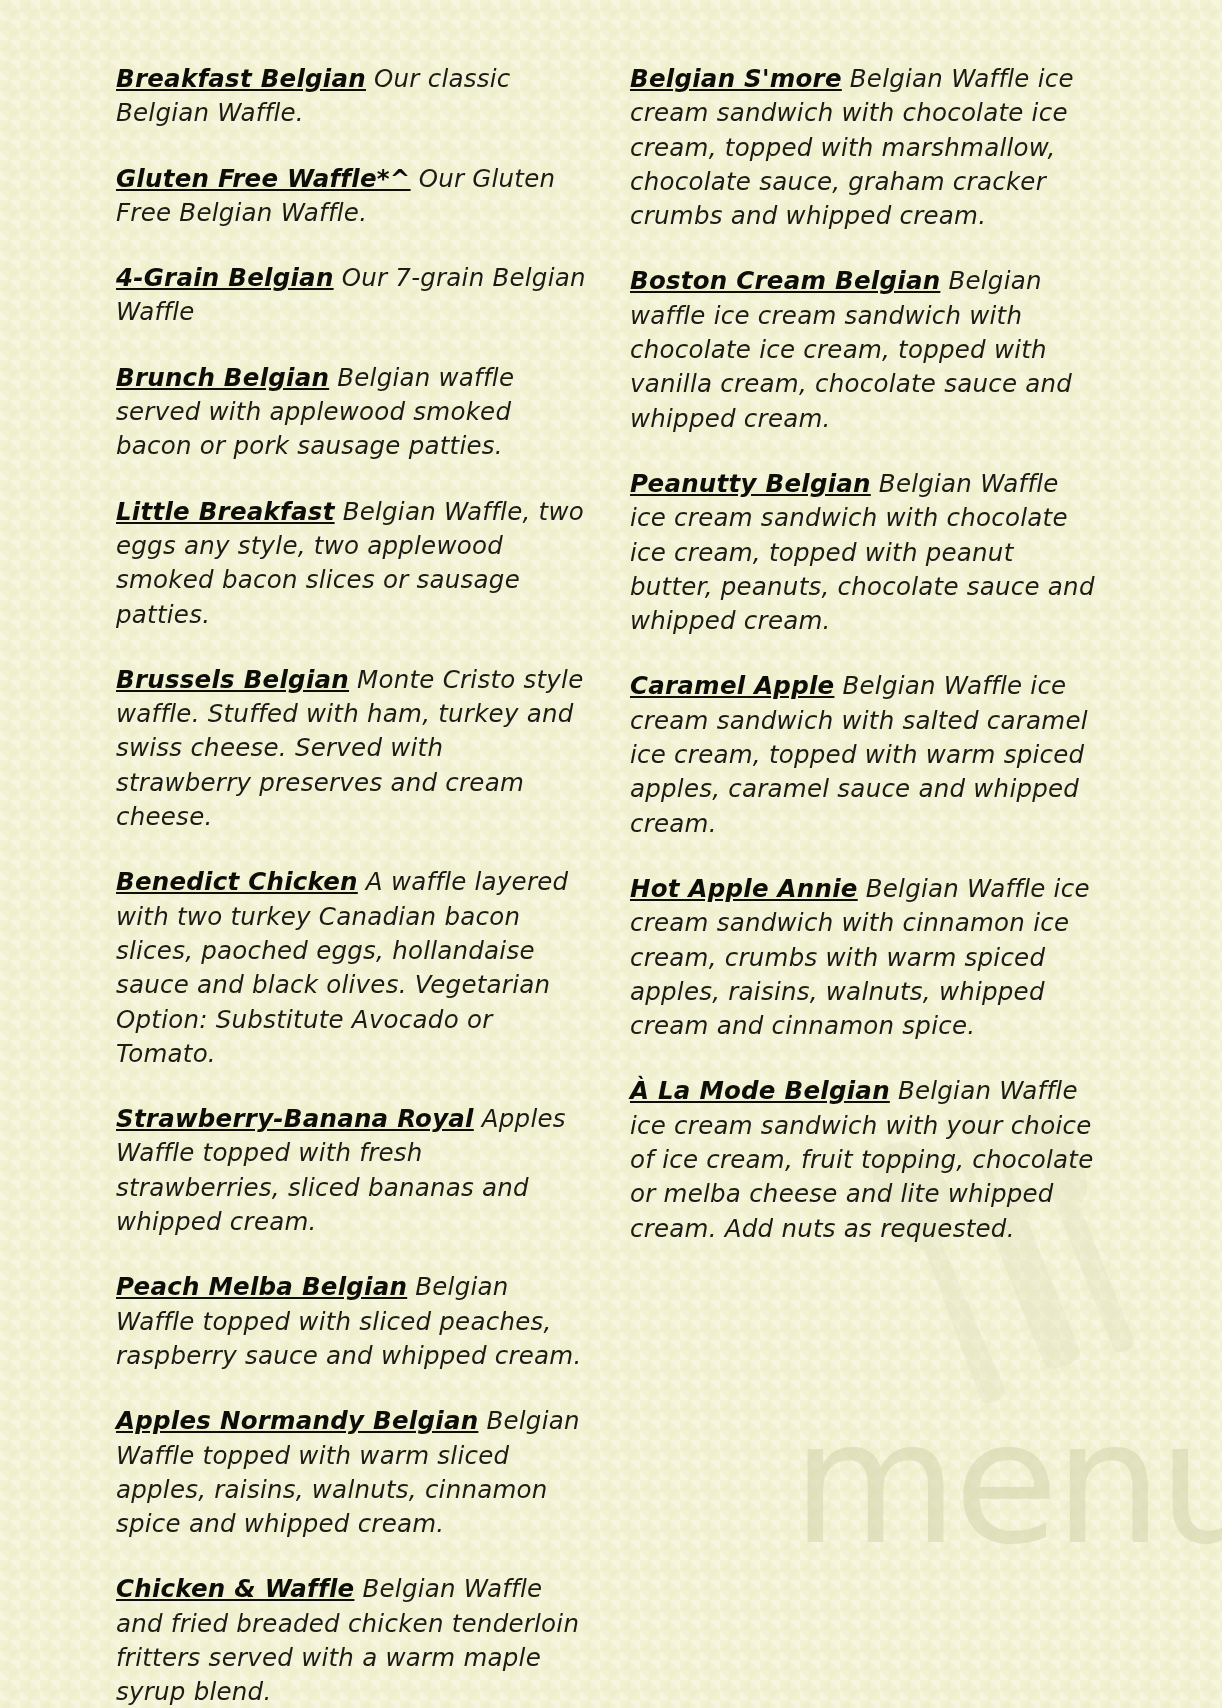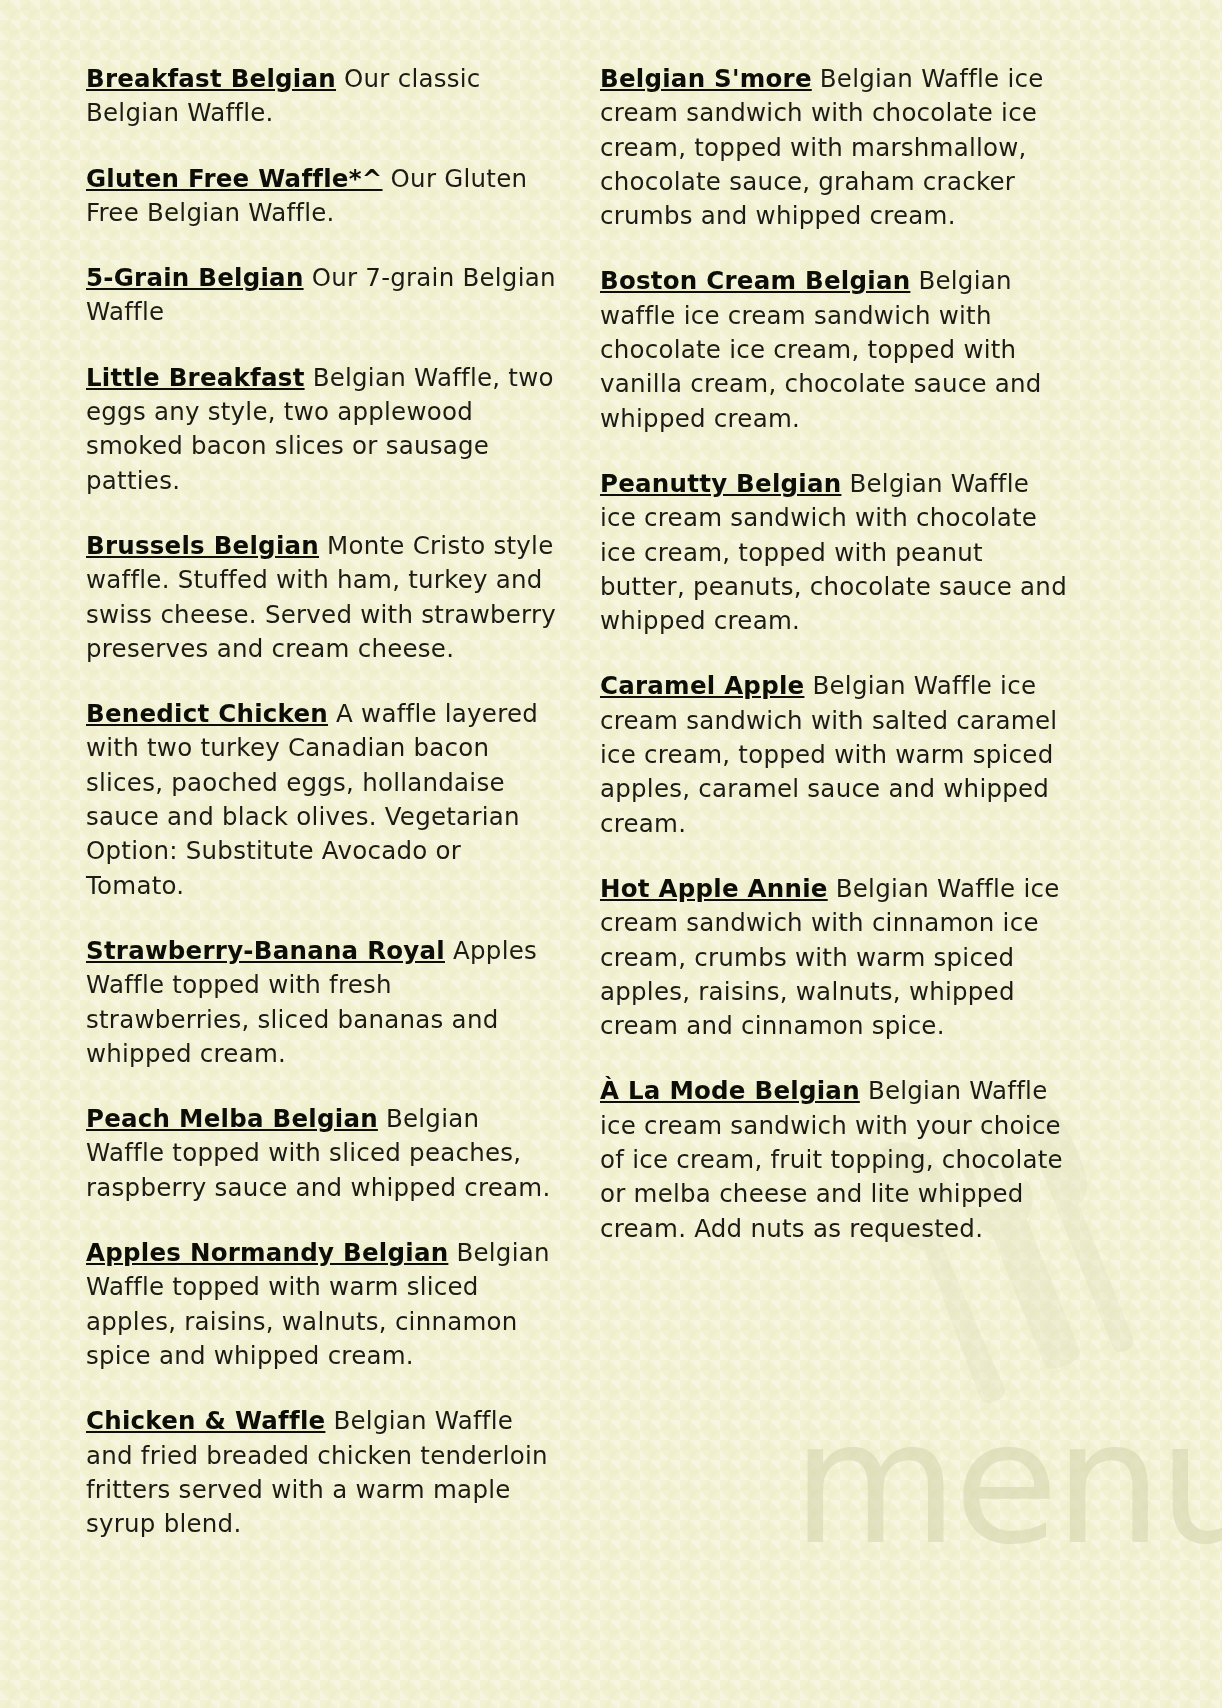--- a/index.html
+++ b/index.html
@@ -53,23 +53,24 @@
     font-weight: 400;
     letter-spacing: -4px;
     color: rgba(208, 208, 168, 0.50);
     white-space: nowrap;
     line-height: 1;
   }
 
   #menu-page {
     position: relative;
     z-index: 3;
-    padding: 62px 80px 0 86px;
+    padding: 62px 80px 0 116px;
     box-sizing: border-box;
     height: 100%;
+    font-style: italic;
   }
 
   #menu-columns {
     display: flex;
     gap: 44px;
     align-items: flex-start;
   }
 
   .menu-column {
     width: 470px;
@@ -127,21 +128,24 @@
   <div id="menu-columns">
 
     <div class="menu-column">
       <p class="menu-item">
         <span class="item-name">Breakfast Belgian</span><span> </span><span class="item-desc">Our classic Belgian Waffle.</span>
       </p>
       <p class="menu-item">
         <span class="item-name">Gluten Free Waffle*^</span><span> </span><span class="item-desc">Our Gluten Free Belgian Waffle.</span>
       </p>
       <p class="menu-item">
-        <span class="item-name">5-Grain Belgian</span><span> </span><span class="item-desc">Our 7-grain Belgian Waffle</span>
+        <span class="item-name">4-Grain Belgian</span><span> </span><span class="item-desc">Our 7-grain Belgian Waffle</span>
+      </p>
+      <p class="menu-item">
+        <span class="item-name">Brunch Belgian</span><span> </span><span class="item-desc">Belgian waffle served with applewood smoked bacon or pork sausage patties.</span>
       </p>
       <p class="menu-item">
         <span class="item-name">Little Breakfast</span><span> </span><span class="item-desc">Belgian Waffle, two eggs any style, two applewood smoked bacon slices or sausage patties.</span>
       </p>
       <p class="menu-item">
         <span class="item-name">Brussels Belgian</span><span> </span><span class="item-desc">Monte Cristo style waffle. Stuffed with ham, turkey and swiss cheese. Served with strawberry preserves and cream cheese.</span>
       </p>
       <p class="menu-item">
         <span class="item-name">Benedict Chicken</span><span> </span><span class="item-desc">A waffle layered with two turkey Canadian bacon slices, paoched eggs, hollandaise sauce and black olives. Vegetarian Option: Substitute Avocado or Tomato.</span>
       </p>

